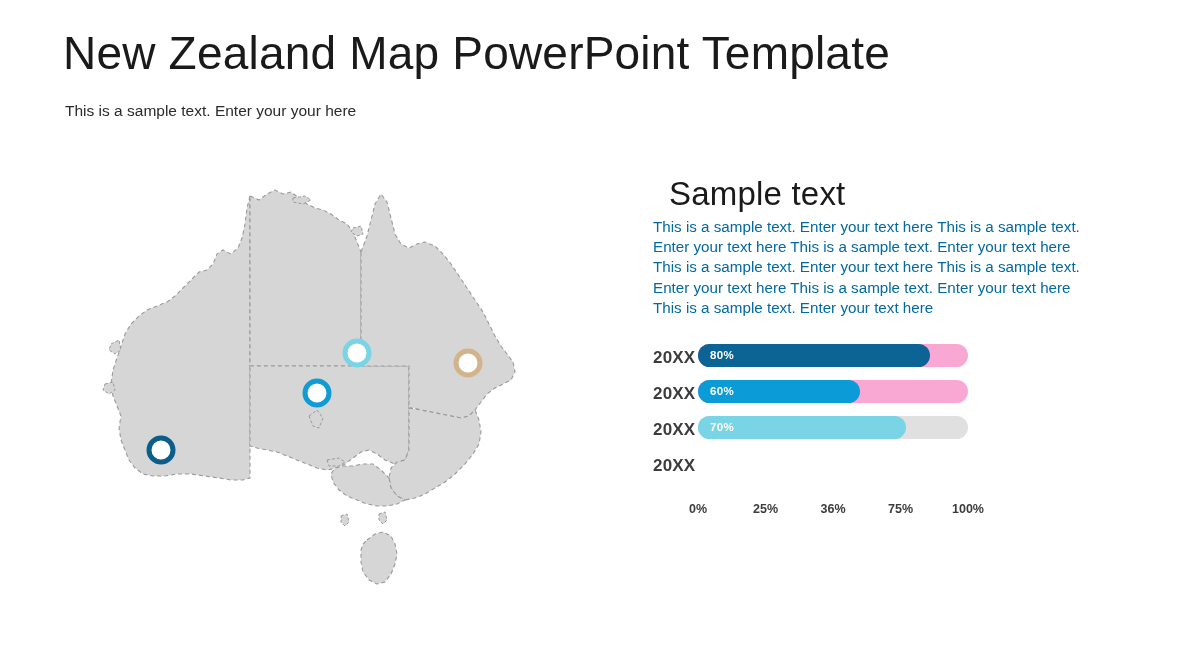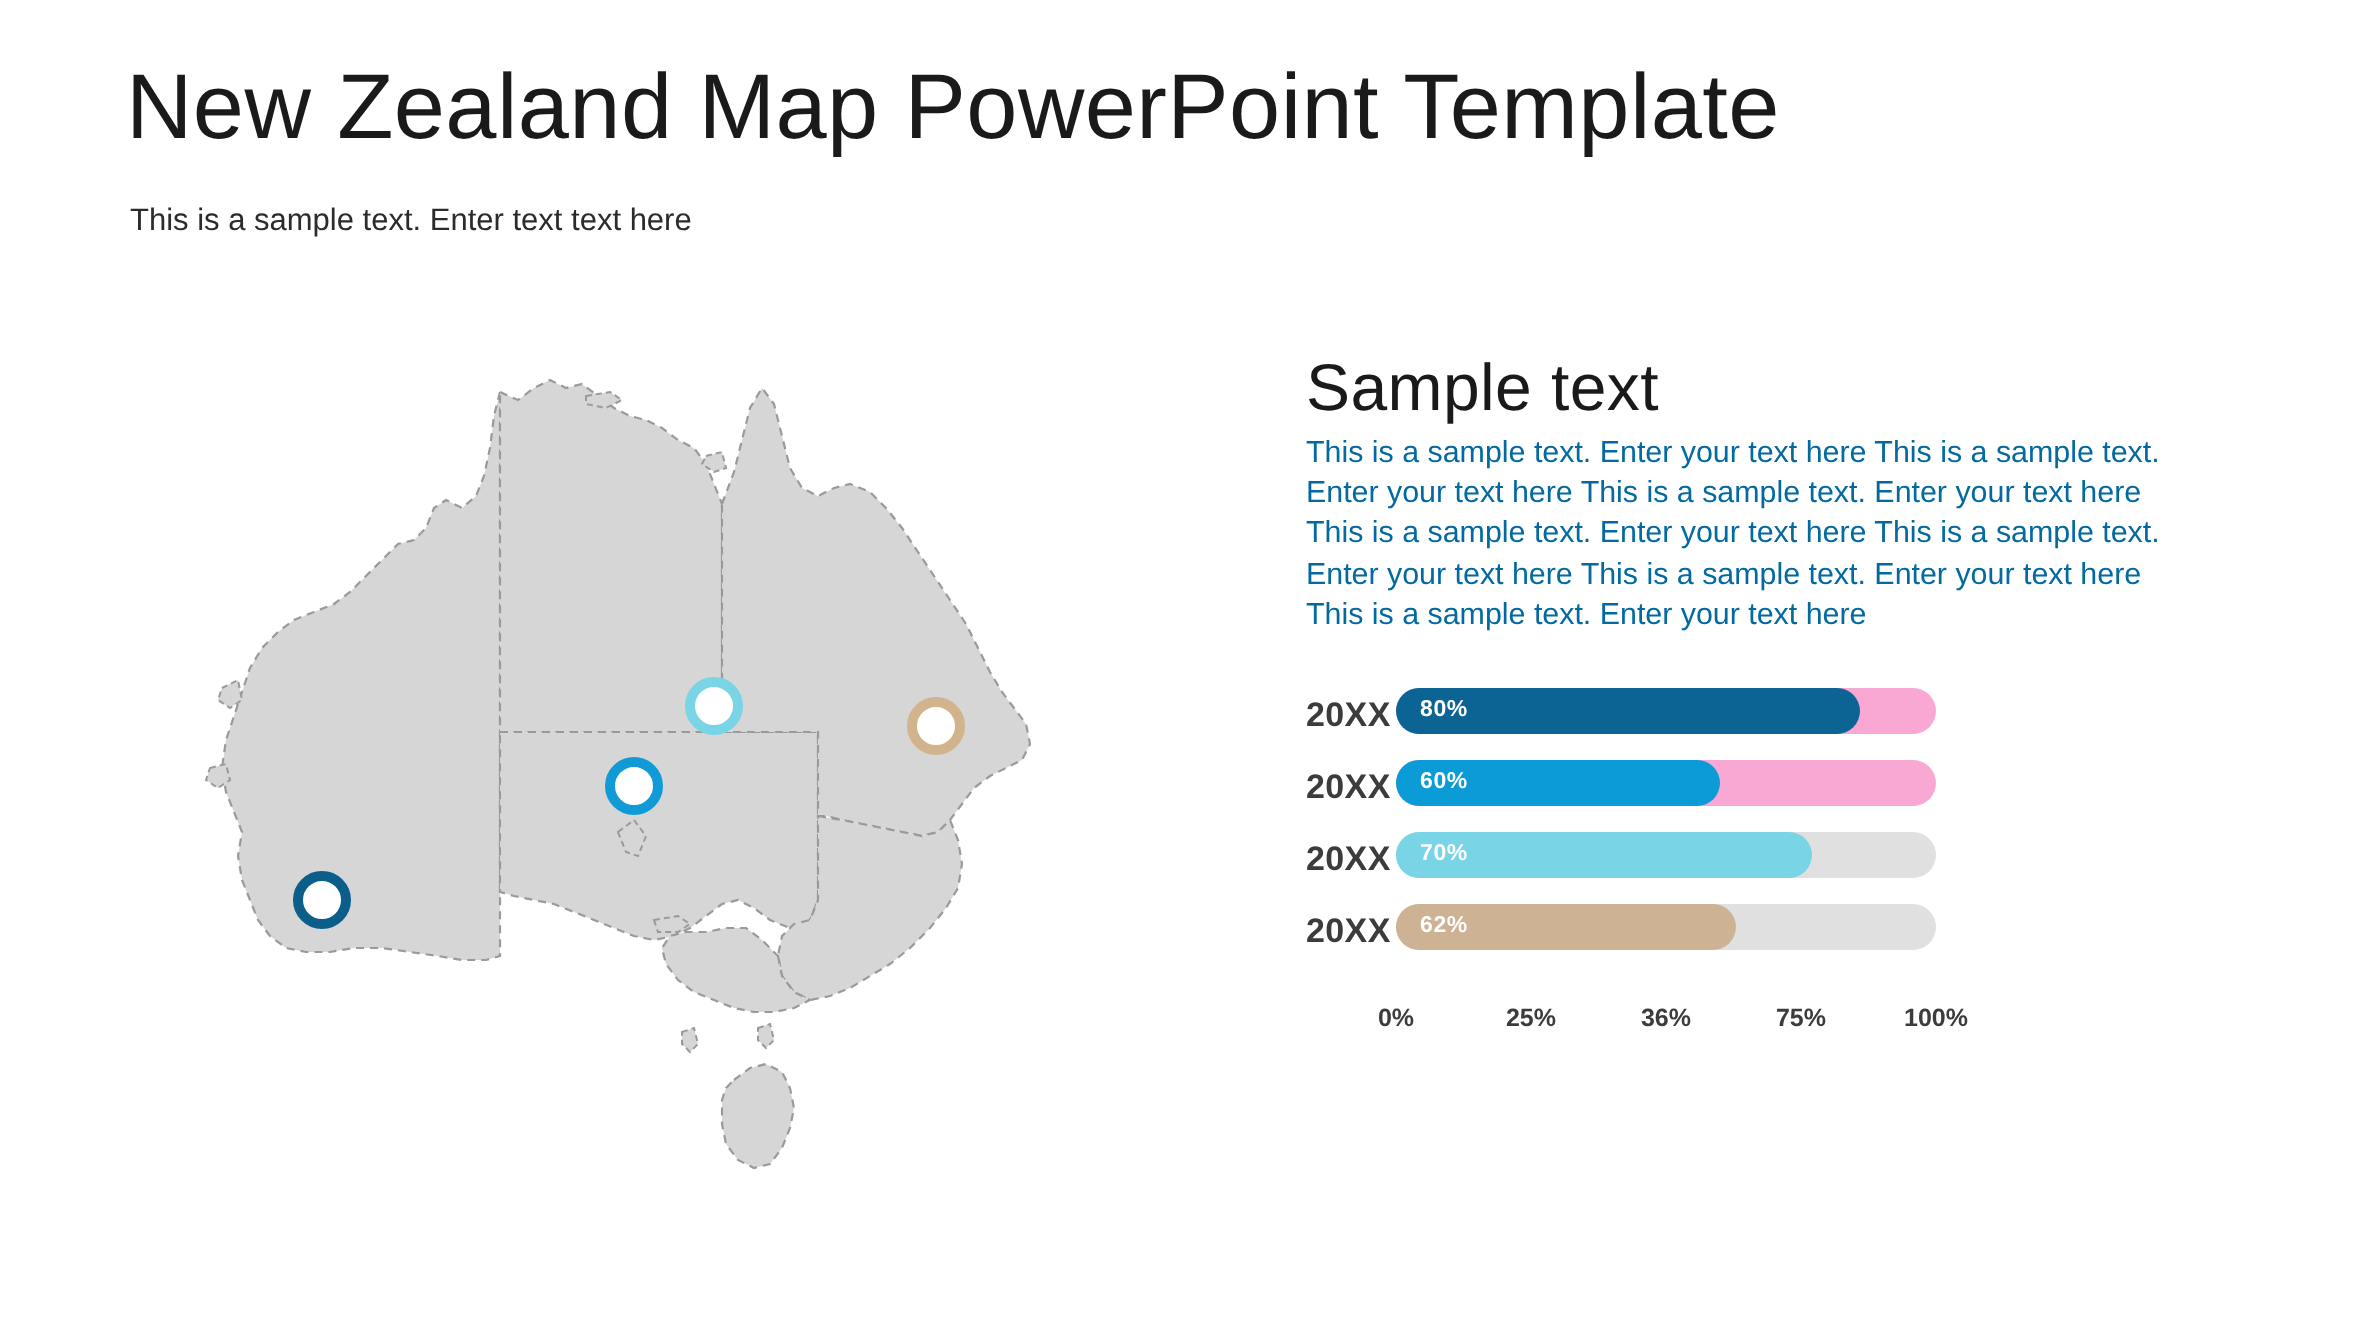--- a/index.html
+++ b/index.html
@@ -54,21 +54,21 @@
     position: absolute;
     left: 653px;
     top: 176px;
     width: 460px;
   }
   #content-heading {
     font-size: 33px;
     font-weight: 400;
     color: #1a1a1a;
     line-height: 1.12;
-    margin: 0 0 4px 0;
+    margin: 0 0 4px 16px;
     letter-spacing: 0.2px;
   }
   #content-body {
     font-size: 15.2px;
     line-height: 1.33;
     color: #0369a1;
     width: 445px;
     margin: 0;
   }
 
@@ -138,21 +138,21 @@
     color: #3c3c3c;
     transform: translateX(-50%);
     white-space: nowrap;
   }
 </style>
 </head>
 <body>
 
 <div id="slide-title">New Zealand Map PowerPoint Template</div>
 
-<div id="slide-subtitle">This is a sample text. Enter text text here</div>
+<div id="slide-subtitle">This is a sample text. Enter your your here</div>
 
 <div id="map-panel">
   <svg id="map-svg" viewBox="0 0 470 400" xmlns="http://www.w3.org/2000/svg">
 
     <g>
 
       <path fill="#D6D6D6" stroke="#9A9A9A" stroke-width="1.1" stroke-dasharray="4,3" d="M155,8 L152,20 L150,36 L147,50 L143,60 L136,66 L128,62 L122,66 L118,76
            L112,82 L104,84 L96,92 L88,100 L80,108 L72,114 L62,118 L52,122 L44,128
            L36,136 L30,146 L26,158 L22,170 L18,182 L16,196 L18,208 L22,218 L26,228
            L24,240 L26,252 L30,262 L34,272 L40,280 L48,286 L58,288 L70,288 L82,286
@@ -233,25 +233,20 @@
       <div class="bar-row">
         <div class="bar-label">20XX</div>
         <div class="bar-track" style="background: rgb(224, 224, 224);">
           <div class="bar-fill" style="width: 77%; background: rgb(121, 212, 229);">
             <span class="bar-value">70%</span>
           </div>
         </div>
       </div>
       <div class="bar-row">
         <div class="bar-label">20XX</div>
-        <div class="bar-track" style="background: rgb(224, 224, 224);">
-          <div class="bar-fill" style="width: 63%; background: rgb(205, 178, 147);">
-            <span class="bar-value">62%</span>
-          </div>
-        </div>
       </div>
     </div>
   <div id="bar-axis">
       <span class="axis-tick" style="left: 0%;">0%</span>
       <span class="axis-tick" style="left: 25%;">25%</span>
       <span class="axis-tick" style="left: 50%;">36%</span>
       <span class="axis-tick" style="left: 75%;">75%</span>
       <span class="axis-tick" style="left: 100%;">100%</span>
     </div>
 </div>

